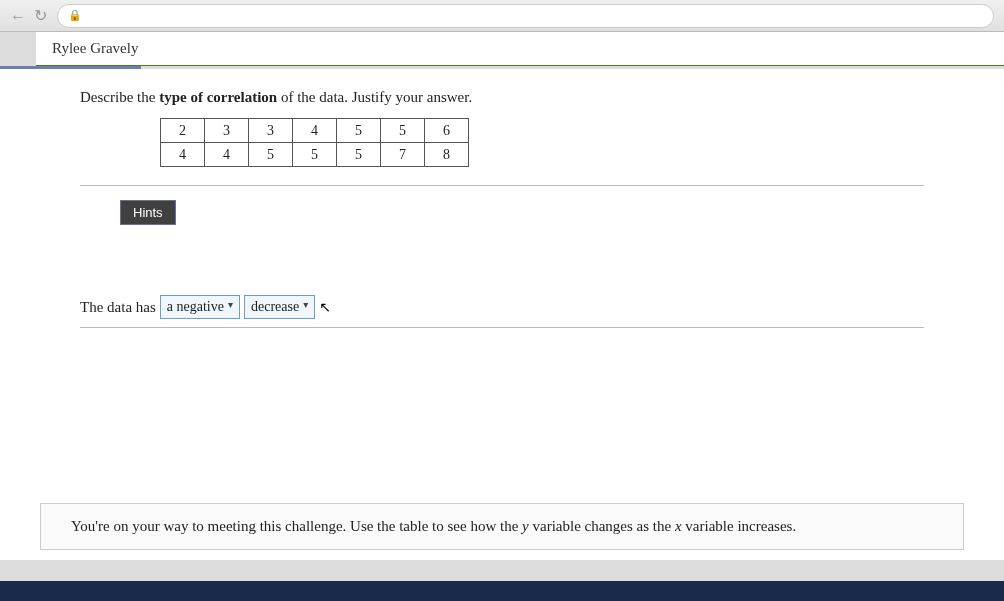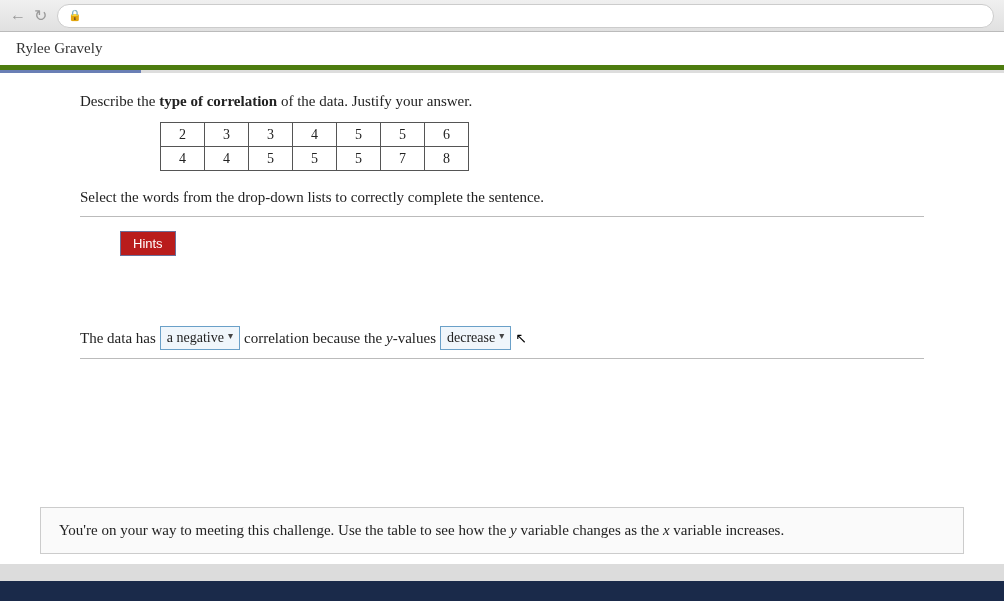--- a/index.html
+++ b/index.html
@@ -32,23 +32,24 @@
       padding: 0 10px;
       gap: 8px;
       font-family: Arial, sans-serif;
       font-size: 12px;
       color: #555;
     }
     .lock-icon { color: #888; font-size: 11px; }
     .student-bar {
       background: #fff;
       padding: 8px 16px;
-      border-bottom: 5px solid #4d7c0f;
+      border-bottom: 1px solid #4d7c0f;
       font-size: 15px;
       color: #333;
+      margin-left: 36px;
     }
     .progress-line {
       height: 3px;
       background: #6a7fb5;
       width: 14%;
       margin-bottom: 1px;
     }
     .progress-track { height: 3px; background: #ddd; }
     .content {
       background: #fff;
@@ -68,21 +69,21 @@
       border: 1px solid #555;
       width: 44px;
       height: 24px;
       text-align: center;
       font-size: 14px;
     }
     .instruction-line { margin-bottom: 10px; }
     .divider { border: none; border-top: 1px solid #bbb; margin: 8px 0; }
     .hints-btn {
       display: inline-block;
-      background: #b91c1c;
+      background: #404040;
       color: #fff;
       padding: 4px 12px;
       font-size: 13px;
       border: 1px solid #6a6f9a;
       margin: 6px 0 40px 40px;
       cursor: pointer;
       font-family: Arial, sans-serif;
     }
     .sentence-row {
       display: flex;
@@ -110,21 +111,21 @@
       font-size: 14px;
       color: #000;
     }
     .feedback-box {
       position: absolute;
       bottom: 10px;
       left: 40px;
       right: 40px;
       border: 1px solid #ccc;
       background: #fafafa;
-      padding: 14px 18px;
+      padding: 14px 30px;
       font-size: 15px;
     }
     .math-var { font-style: italic; font-family: 'Times New Roman', serif; }
     .taskbar {
       position: absolute;
       bottom: 0;
       left: 0;
       right: 0;
       height: 20px;
       background: #1a2a4a;
@@ -172,35 +173,31 @@
       <td>4</td>
       <td>5</td>
       <td>5</td>
       <td>5</td>
       <td>7</td>
       <td>8</td>
     </tr>
   </tbody>
     </table>
 
-  <p class="instruction-line">Select the words from the drop-down lists to correctly complete the sentence.</p>
 
   <hr class="divider">
 
   <span class="hints-btn">Hints</span>
 
   <div class="sentence-row">
     <span>The data has</span>
     <span class="dropdown">
       <span>a negative</span>
       <span class="caret">▾</span>
     </span>
-    <span>
-      <span>correlation because the </span><span class="italic-var">y</span><span>-values</span>
-    </span>
     <span class="dropdown">
       <span>decrease</span>
       <span class="caret">▾</span>
     </span>
     <span class="cursor-icon" style="position:static;">↖</span>
   </div>
 
   <hr class="divider">
 
   <div class="feedback-box">

